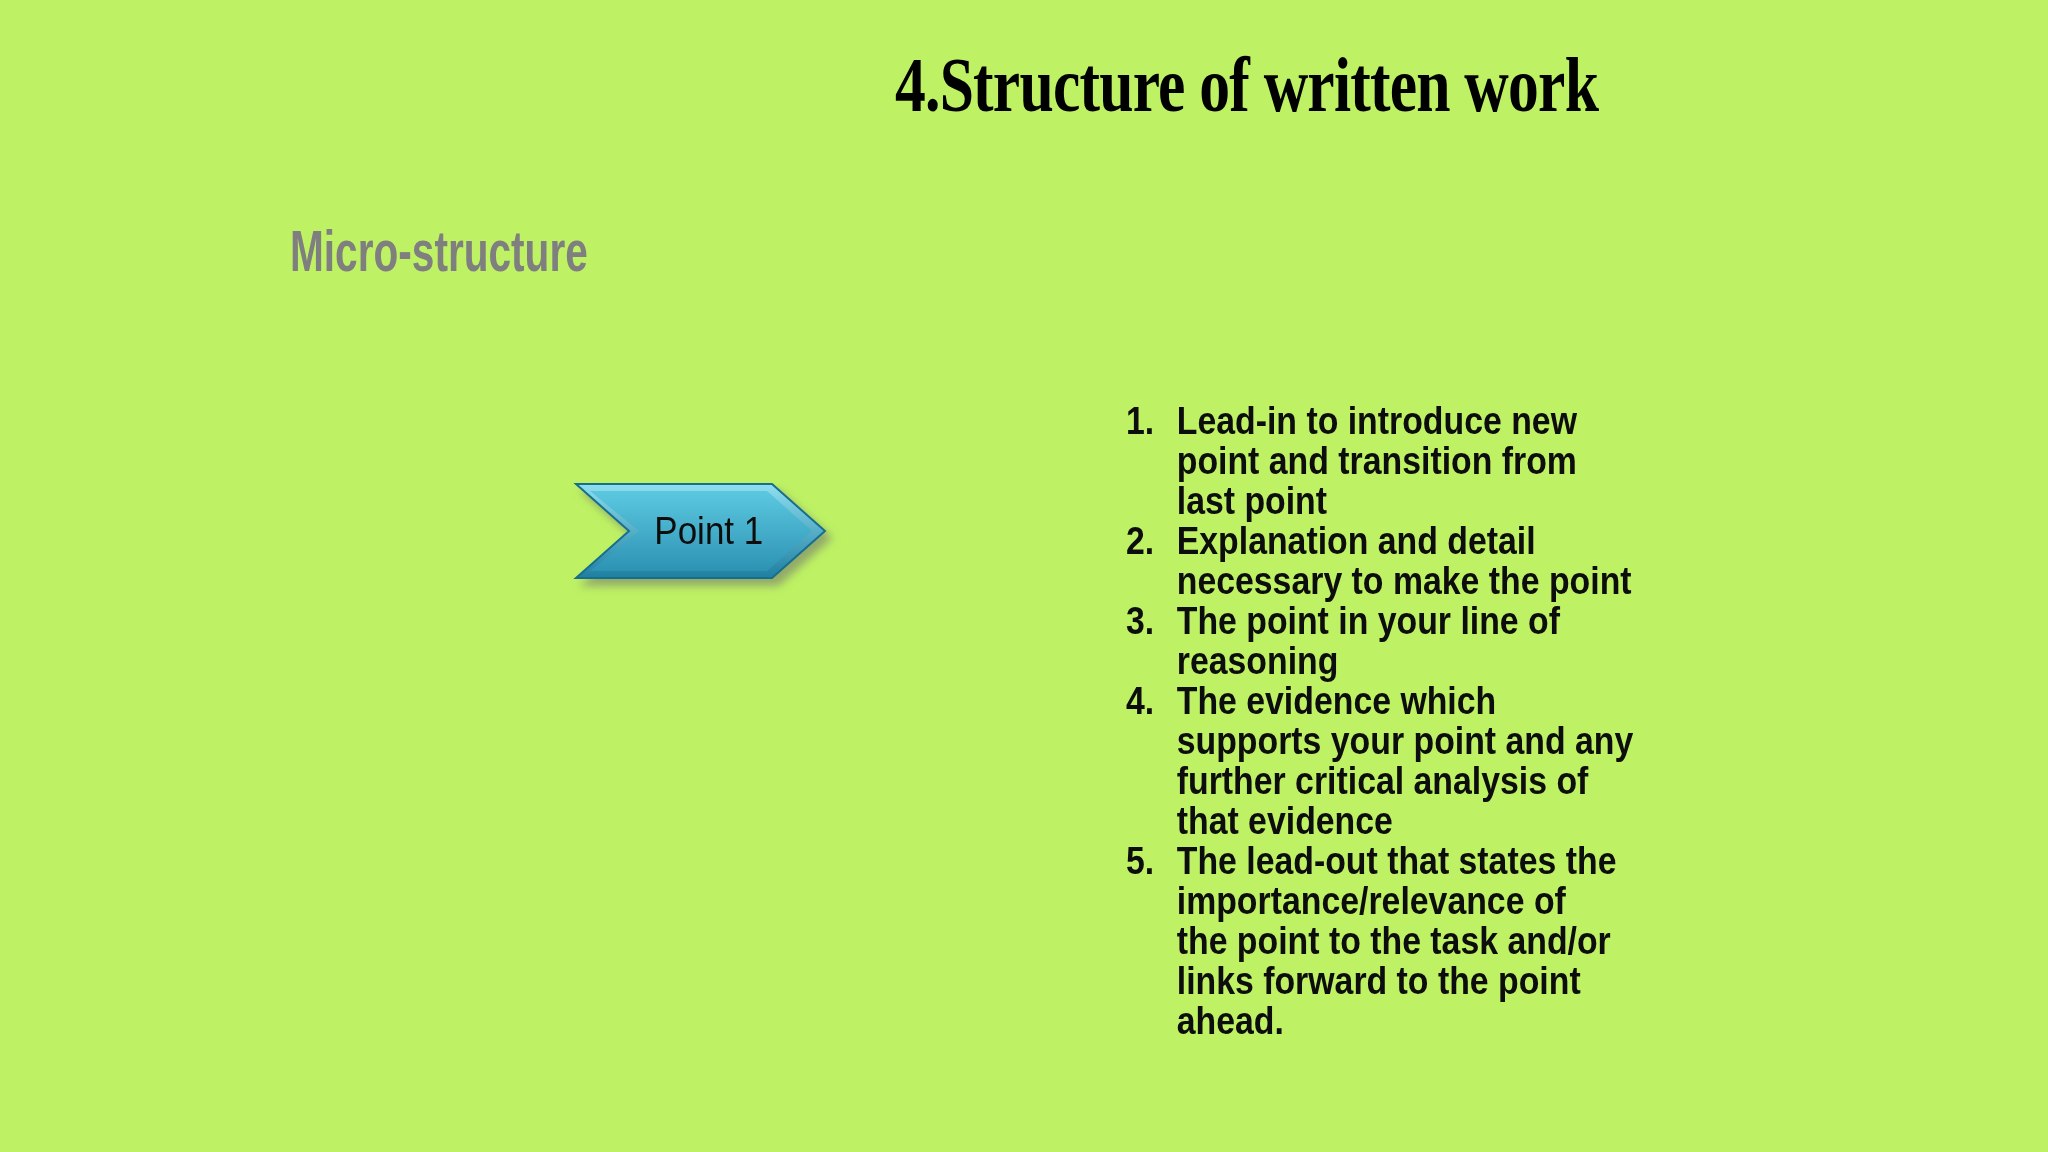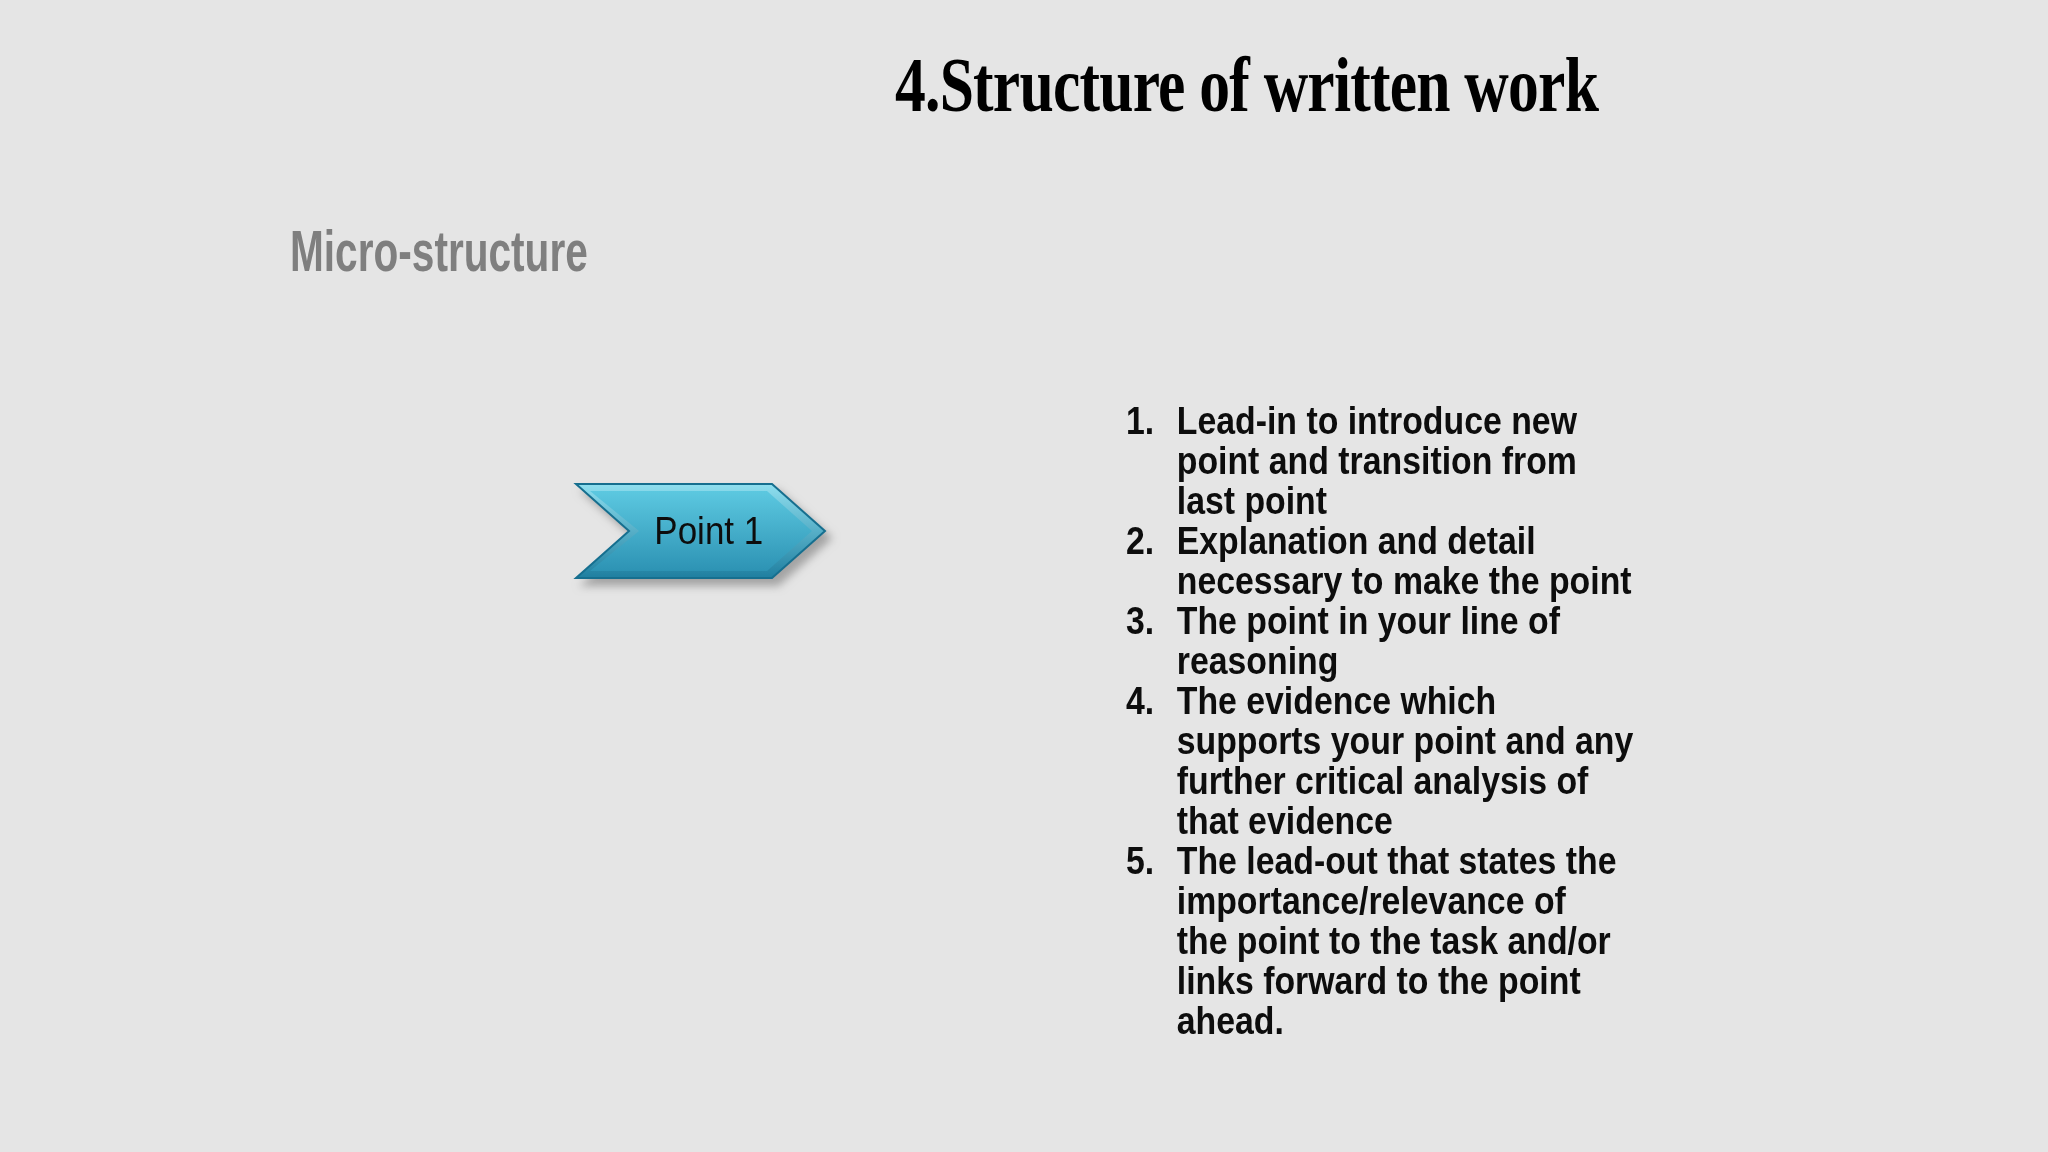--- a/index.html
+++ b/index.html
@@ -1,20 +1,20 @@
 <!DOCTYPE html>
 <html><head>
 <meta charset="utf-8">
 <style>
   html, body { margin: 0; padding: 0; background: #ffffff; }
   .slide {
     position: relative;
     width: 2048px;
     height: 1152px;
-    background: #e5e5e5;
+    background: #bef264;
     overflow: hidden;
     font-family: "Liberation Sans", sans-serif;
   }
   .title {
     position: absolute;
     left: 895px;
     top: 46px;
     margin: 0;
     font-family: "Liberation Serif", serif;
     font-weight: bold;

